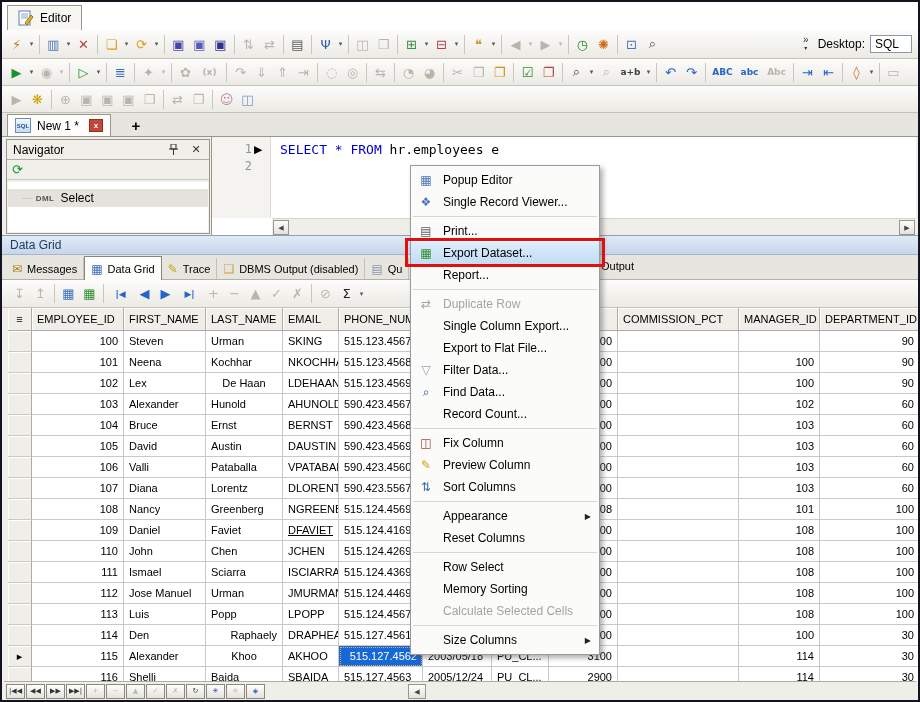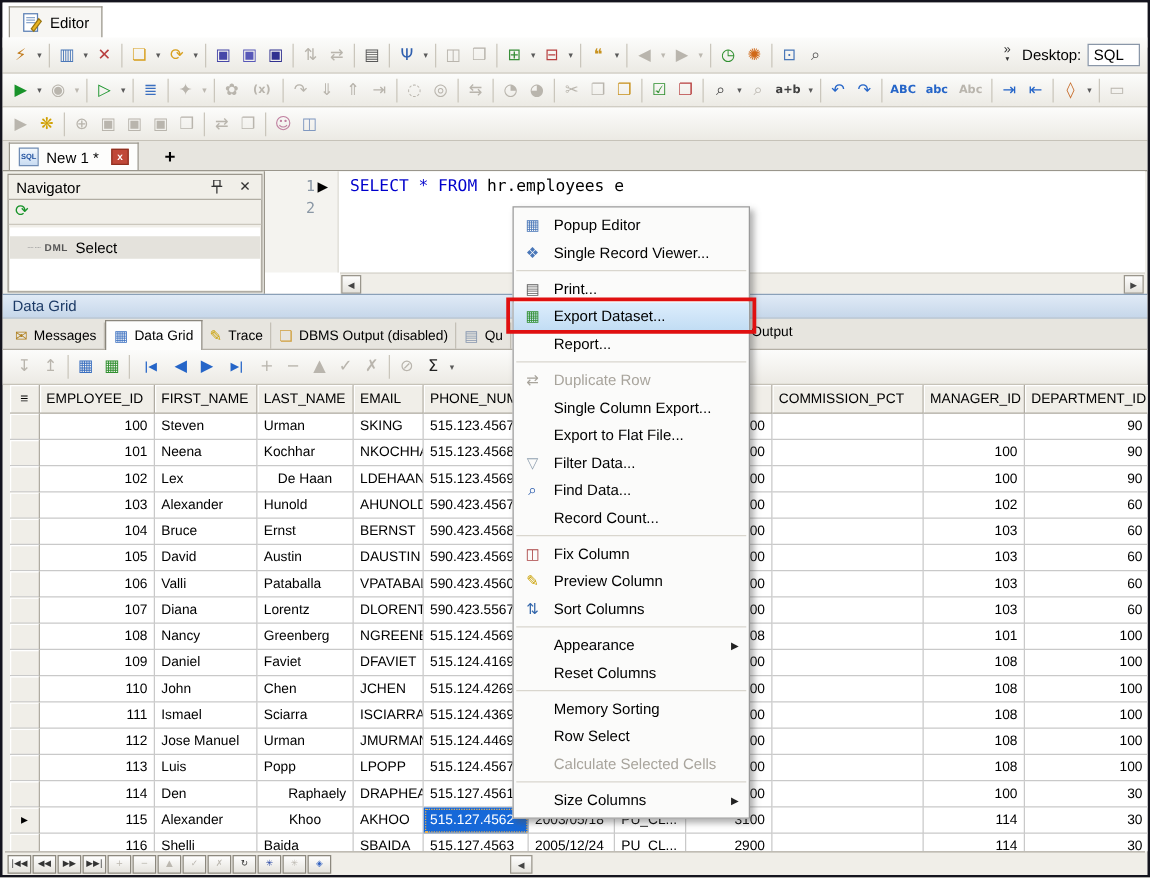--- a/index.html
+++ b/index.html
@@ -498,21 +498,21 @@
         <div class="gcell" style="width: 69px; text-align: right;">12008</div>
         <div class="gcell" style="width: 121px; text-align: left;"></div>
         <div class="gcell" style="width: 81px; text-align: right;">101</div>
         <div class="gcell" style="width: 100px; text-align: right;">100</div>
       </div>
       <div class="grow">
         <div class="gcell rsel" style="width: 24px; text-align: center;"></div>
         <div class="gcell" style="width: 92px; text-align: right;">109</div>
         <div class="gcell" style="width: 82px; text-align: left;">Daniel</div>
         <div class="gcell" style="width: 77px; text-align: left;">Faviet</div>
-        <div class="gcell" style="width: 56px; text-align: center;">DFAVIET</div>
+        <div class="gcell" style="width: 56px; text-align: center; text-decoration: underline;">DFAVIET</div>
         <div class="gcell" style="width: 84px; text-align: left;">515.124.4169</div>
         <div class="gcell" style="width: 69px; text-align: left;"></div>
         <div class="gcell" style="width: 57px; text-align: left;"></div>
         <div class="gcell" style="width: 69px; text-align: right;">9000</div>
         <div class="gcell" style="width: 121px; text-align: left;"></div>
         <div class="gcell" style="width: 81px; text-align: right;">108</div>
         <div class="gcell" style="width: 100px; text-align: right;">100</div>
       </div>
       <div class="grow">
         <div class="gcell rsel" style="width: 24px; text-align: center;"></div>
@@ -583,21 +583,21 @@
         <div class="gcell" style="width: 121px; text-align: left;"></div>
         <div class="gcell" style="width: 81px; text-align: right;">100</div>
         <div class="gcell" style="width: 100px; text-align: right;">30</div>
       </div>
       <div class="grow">
         <div class="gcell rsel" style="width: 24px; text-align: center;">▸</div>
         <div class="gcell" style="width: 92px; text-align: right;">115</div>
         <div class="gcell" style="width: 82px; text-align: left;">Alexander</div>
         <div class="gcell" style="width: 77px; text-align: center;">Khoo</div>
         <div class="gcell" style="width: 56px; text-align: left;">AKHOO</div>
-        <div class="gcell sel" style="width: 84px; text-align: left;">515.127.4562</div>
+        <div class="gcell sel" style="width: 84px; text-align: right;">515.127.4562</div>
         <div class="gcell" style="width: 69px; text-align: left;">2003/05/18</div>
         <div class="gcell" style="width: 57px; text-align: left;">PU_CL...</div>
         <div class="gcell" style="width: 69px; text-align: right;">3100</div>
         <div class="gcell" style="width: 121px; text-align: left;"></div>
         <div class="gcell" style="width: 81px; text-align: right;">114</div>
         <div class="gcell" style="width: 100px; text-align: right;">30</div>
       </div>
       <div class="grow">
         <div class="gcell rsel" style="width: 24px; text-align: center;"></div>
         <div class="gcell" style="width: 92px; text-align: right;">116</div>
@@ -697,25 +697,25 @@
         <span>Appearance</span>
         <span class="marrow">▶</span>
       </div>
       <div class="mitem">
         <span class="micon"></span>
         <span>Reset Columns</span>
       </div>
       <div class="msep"></div>
       <div class="mitem">
         <span class="micon"></span>
+        <span>Row Select</span>
+      </div>
+      <div class="mitem">
+        <span class="micon"></span>
         <span>Memory Sorting</span>
-      </div>
-      <div class="mitem">
-        <span class="micon"></span>
-        <span>Row Select</span>
       </div>
       <div class="mitem dis">
         <span class="micon"></span>
         <span>Calculate Selected Cells</span>
       </div>
       <div class="msep"></div>
       <div class="mitem">
         <span class="micon"></span>
         <span>Size Columns</span>
         <span class="marrow">▶</span>

